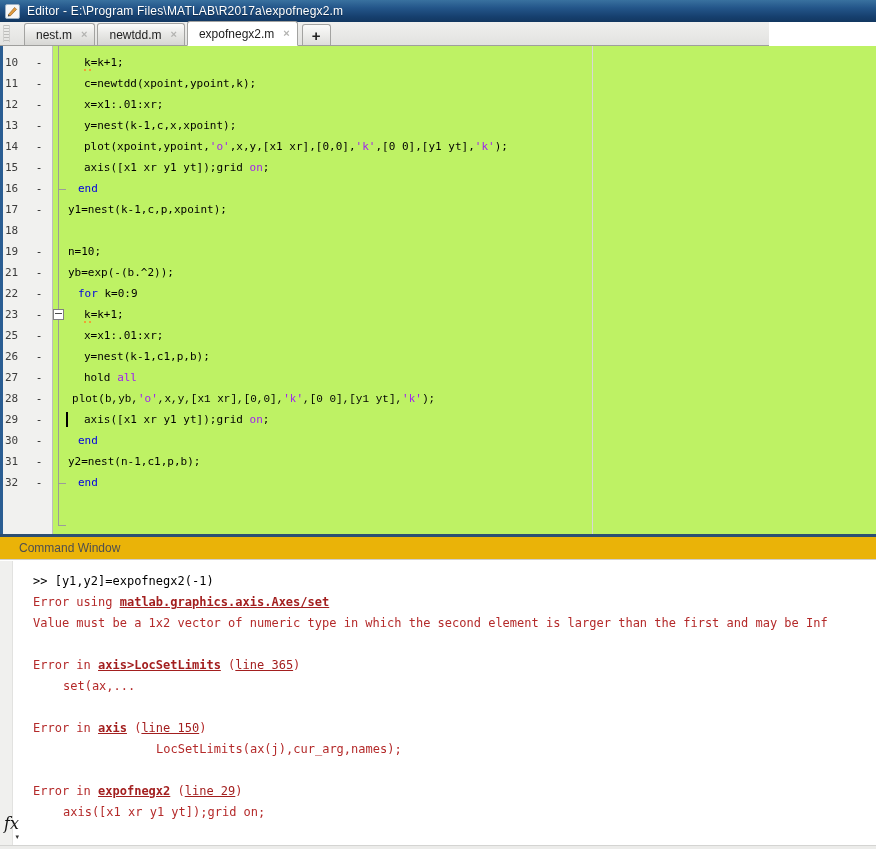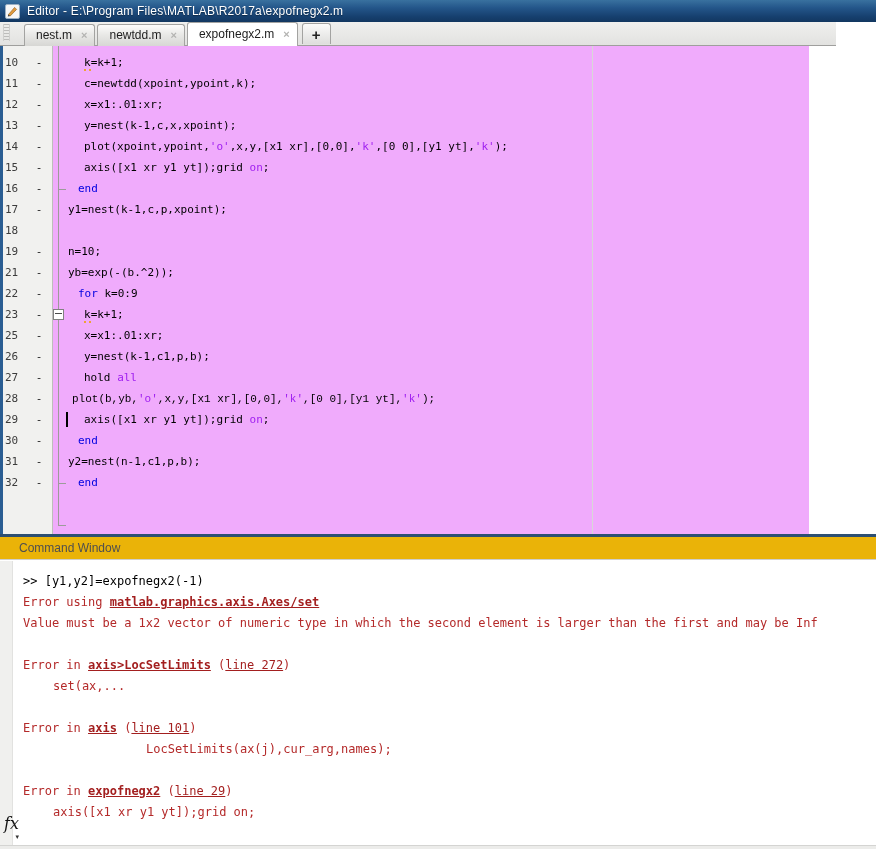--- a/index.html
+++ b/index.html
@@ -6,39 +6,39 @@
   #window{position:relative;width:876px;height:849px;background:#ffffff;overflow:hidden;
           font-family:"Liberation Sans",sans-serif;}
 
   
   .titlebar{position:absolute;left:0;top:0;width:876px;height:22px;
     background:linear-gradient(180deg,#39719f 0%,#24568a 35%,#16406f 75%,#123760 100%);
     display:flex;align-items:center;gap:7px;padding-left:5px;box-sizing:border-box;}
   .titlebar .ttl{color:#ffffff;font-size:12px;letter-spacing:.2px;text-shadow:0 1px 1px rgba(0,0,0,.4);white-space:nowrap;}
 
   
-  .tabbar{position:absolute;left:0;top:22px;width:836px;height:24px;box-sizing:border-box;
+  .tabbar{position:absolute;left:0;top:22px;width:769px;height:24px;box-sizing:border-box;
     background:linear-gradient(180deg,#f0f0ee 0%,#e2e2e0 100%);
-    border-bottom:1px solid #9f9f9d;display:flex;align-items:center;}
+    border-bottom:1px solid #9f9f9d;display:flex;align-items:flex-end;}
   .grip{width:5px;height:17px;margin:0 14px 3px 3px;
     background:repeating-linear-gradient(to bottom,#bdbdbb 0 1px,transparent 1px 3px);
     border-left:1px solid #cfcfcd;border-right:1px solid #cfcfcd;}
   .tab{height:21px;display:flex;align-items:center;padding:0 7px 0 11px;margin-right:2px;
     border:1px solid #a3a3a1;border-bottom:none;border-radius:3px 3px 0 0;
     background:linear-gradient(180deg,#fcfcfb 0%,#e9e9e7 45%,#d7d7d4 100%);
     font-size:12px;color:#1d1d1d;white-space:nowrap;cursor:default;}
   .tab.active{background:#ffffff;height:23px;margin-bottom:-1px;border-bottom:1px solid #ffffff;}
   .tab .tab-close{margin-left:9px;color:#b3b3b1;font-size:11px;font-weight:bold;line-height:11px;}
   .plustab{width:27px;height:20px;margin-left:2px;display:flex;align-items:center;justify-content:center;
     border:1px solid #a3a3a1;border-bottom:none;border-radius:3px 3px 0 0;
     background:linear-gradient(180deg,#fbfbfa 0%,#dededc 100%);
     font-size:15px;font-weight:bold;color:#222;}
 
   
-  .editor{position:absolute;left:0;top:46px;width:809px;height:488px;background:#f0abfc;overflow:hidden;}
+  .editor{position:absolute;left:0;top:46px;width:876px;height:488px;background:#bef264;overflow:hidden;}
   .blue-edge{position:absolute;left:0;top:0;width:3px;height:100%;background:#2a5d92;}
   .gutter-bg{position:absolute;left:3px;top:0;width:49px;height:100%;background:#f1f1ef;border-right:1px solid #bdbdbb;}
   .margin-line{position:absolute;left:592px;top:0;width:1px;height:100%;background:#d8d8d6;}
   .ed-lines{position:absolute;left:0;top:6px;width:100%;}
   .ed-line{position:relative;height:21px;line-height:21px;white-space:pre;
     font-family:"DejaVu Sans Mono",monospace;font-size:11px;}
   .ln{display:inline-block;width:26px;box-sizing:border-box;padding-left:5px;color:#3c3c3c;}
   .mk{display:inline-block;width:26px;box-sizing:border-box;text-align:center;color:#1a1a1a;}
   .codetext{display:inline-block;color:#000;}
   .seg-c{color:#000000;}
@@ -52,21 +52,21 @@
   .fold-box{position:absolute;width:9px;height:9px;background:#ffffff;border:1px solid #808080;pointer-events:auto;}
   .fold-box::after{content:"";position:absolute;left:1px;right:1px;top:3px;height:1px;background:#4a4a4a;}
 
   
   .divider{position:absolute;left:0;top:534px;width:876px;height:3px;background:#2d4f72;}
   .cmd-header{position:absolute;left:0;top:537px;width:876px;height:23px;box-sizing:border-box;
     background:#eab308;border-bottom:1px solid #cfcfcd;
     font-size:12px;color:#4f4f4f;line-height:23px;padding-left:19px;}
   .cmd-body{position:absolute;left:0;top:561px;width:876px;height:288px;background:#ffffff;overflow:hidden;}
   .cmd-strip{position:absolute;left:0;top:0;width:12px;height:100%;background:#f0f0ee;border-right:1px solid #e2e2e0;}
-  .cmd-lines{position:absolute;left:23px;top:10px;right:0;}
+  .cmd-lines{position:absolute;left:33px;top:10px;right:0;}
   .cmd-line{min-height:21px;height:21px;line-height:21px;white-space:pre;
     font-family:"DejaVu Sans Mono",monospace;font-size:12px;}
   .seg-cmd{color:#000000;}
   .seg-err{color:#b42a2a;}
   .seg-el{color:#a31f1f;font-weight:bold;text-decoration:underline;cursor:pointer;}
   .seg-el2{color:#a31f1f;text-decoration:underline;cursor:pointer;}
   .fx-btn{position:absolute;left:4px;bottom:4px;font-family:"DejaVu Serif",serif;
     font-style:italic;font-size:16px;color:#111;line-height:16px;cursor:pointer;}
   .fx-btn .fx-arrow{font-style:normal;font-size:7px;color:#333;display:block;text-align:right;margin-top:-3px;}
   .bottom-edge{position:absolute;left:0;bottom:0;width:876px;height:3px;background:#ececea;border-top:1px solid #d4d4d2;}
@@ -148,24 +148,24 @@
     <span>Command Window</span>
   </div>
 
   <div class="cmd-body">
     <div class="cmd-strip"></div>
     <div class="cmd-lines">
         <div class="cmd-line" style="padding-left: 0px;"><span class="seg-cmd">&gt;&gt; [y1,y2]=expofnegx2(-1)</span></div>
         <div class="cmd-line" style="padding-left: 0px;"><span class="seg-err">Error using </span><span class="seg-el">matlab.graphics.axis.Axes/set</span></div>
         <div class="cmd-line" style="padding-left: 0px;"><span class="seg-err">Value must be a 1x2 vector of numeric type in which the second element is larger than the first and may be Inf</span></div>
         <div class="cmd-line" style="padding-left: 0px;"></div>
-        <div class="cmd-line" style="padding-left: 0px;"><span class="seg-err">Error in </span><span class="seg-el">axis&gt;LocSetLimits</span><span class="seg-err"> (</span><span class="seg-el2">line 272</span><span class="seg-err">)</span></div>
+        <div class="cmd-line" style="padding-left: 0px;"><span class="seg-err">Error in </span><span class="seg-el">axis&gt;LocSetLimits</span><span class="seg-err"> (</span><span class="seg-el2">line 365</span><span class="seg-err">)</span></div>
         <div class="cmd-line" style="padding-left: 30px;"><span class="seg-err">set(ax,...</span></div>
         <div class="cmd-line" style="padding-left: 0px;"></div>
-        <div class="cmd-line" style="padding-left: 0px;"><span class="seg-err">Error in </span><span class="seg-el">axis</span><span class="seg-err"> (</span><span class="seg-el2">line 101</span><span class="seg-err">)</span></div>
+        <div class="cmd-line" style="padding-left: 0px;"><span class="seg-err">Error in </span><span class="seg-el">axis</span><span class="seg-err"> (</span><span class="seg-el2">line 150</span><span class="seg-err">)</span></div>
         <div class="cmd-line" style="padding-left: 123px;"><span class="seg-err">LocSetLimits(ax(j),cur_arg,names);</span></div>
         <div class="cmd-line" style="padding-left: 0px;"></div>
         <div class="cmd-line" style="padding-left: 0px;"><span class="seg-err">Error in </span><span class="seg-el">expofnegx2</span><span class="seg-err"> (</span><span class="seg-el2">line 29</span><span class="seg-err">)</span></div>
         <div class="cmd-line" style="padding-left: 30px;"><span class="seg-err">axis([x1 xr y1 yt]);grid on;</span></div>
       </div>
     <div class="fx-btn">
       <span>fx</span>
       <span class="fx-arrow">▾</span>
     </div>
     <div class="bottom-edge"></div>

